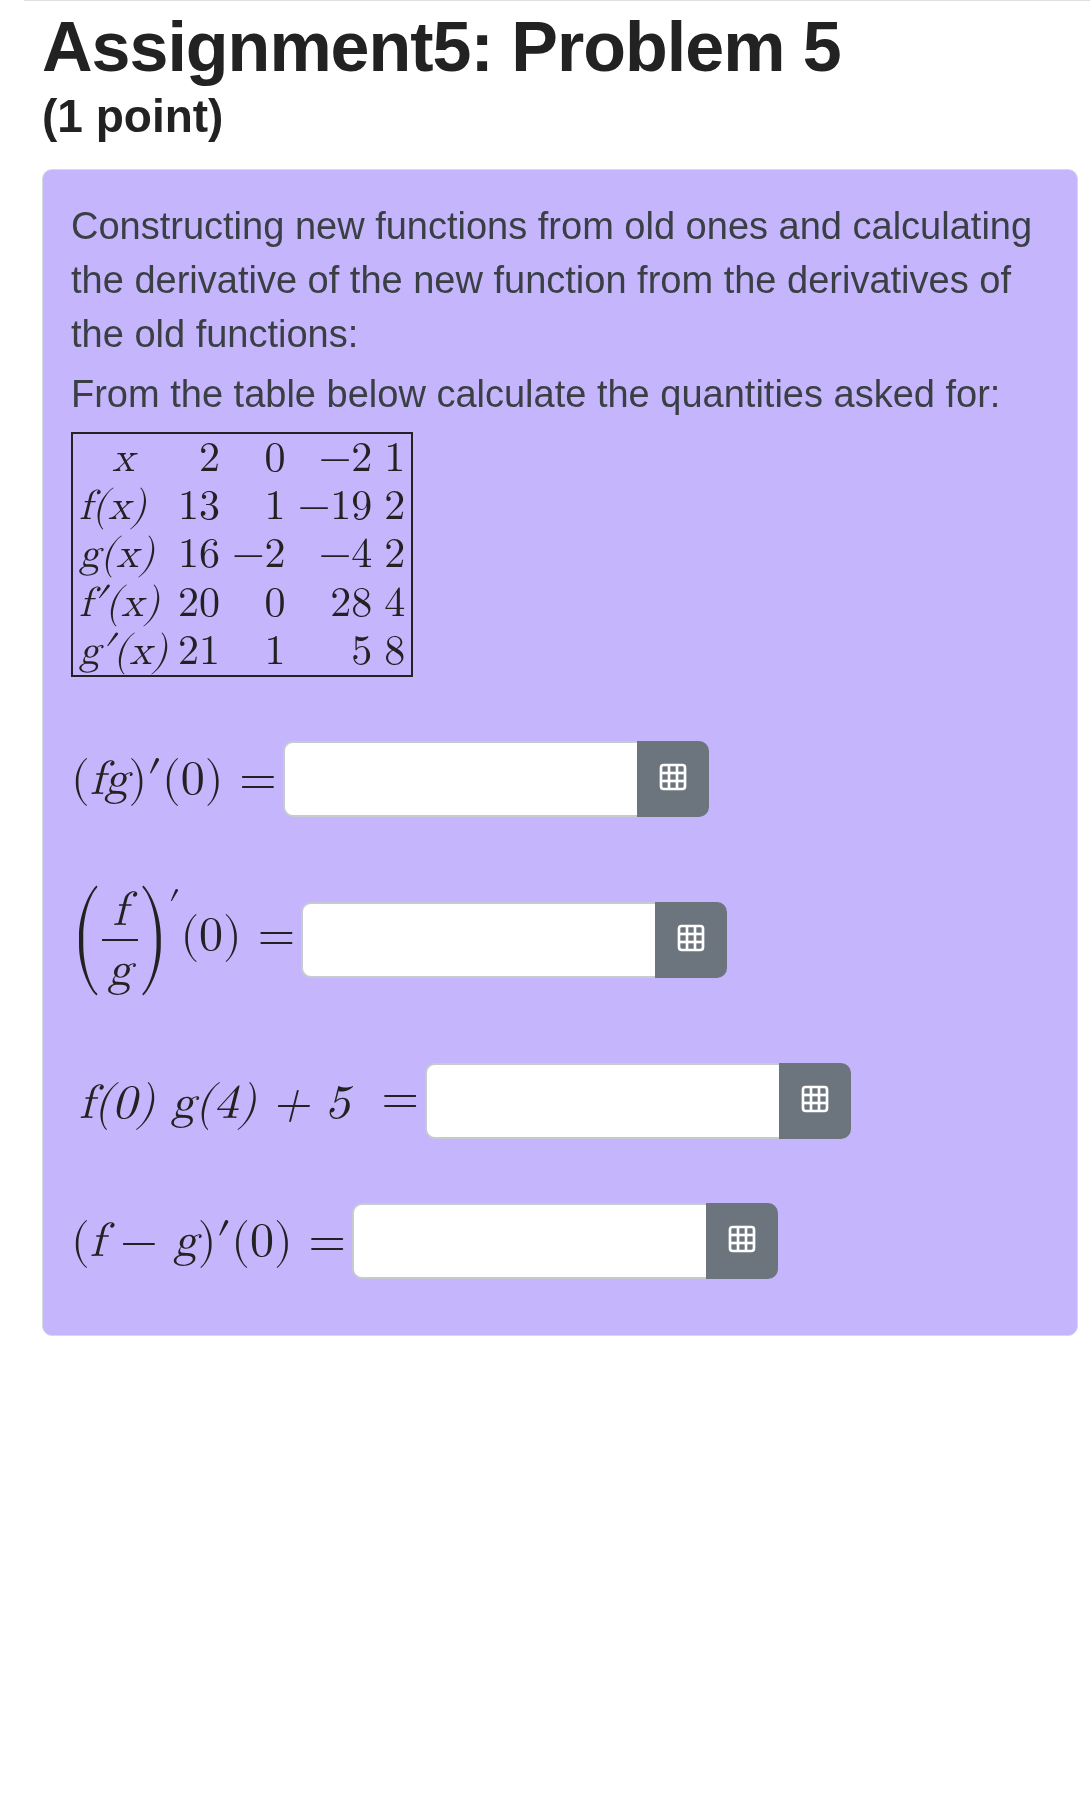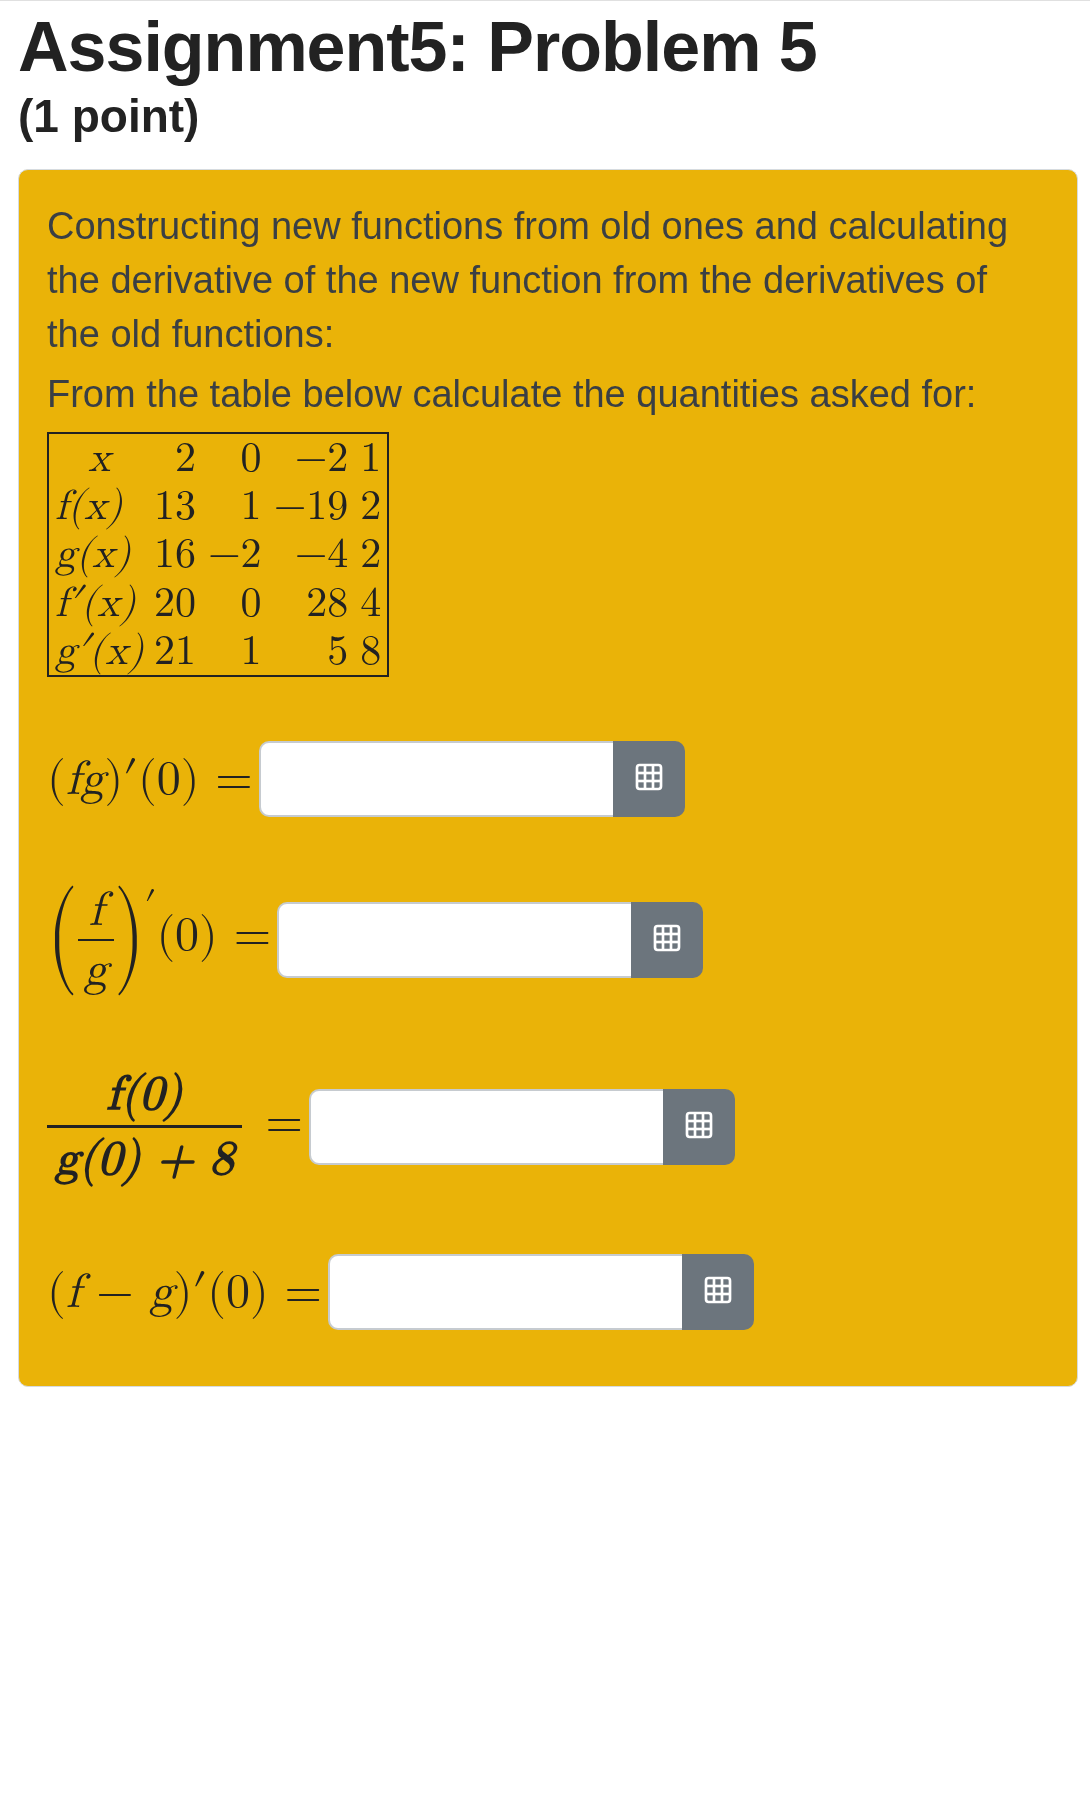--- a/index.html
+++ b/index.html
@@ -6,20 +6,21 @@
   html, body {
     margin: 0;
     padding: 0;
     font-family: -apple-system, BlinkMacSystemFont, "Segoe UI", Arial, sans-serif;
     background: #ffffff;
     color: #333333;
     width: 1090px;
   }
   .page {
     width: 1090px;
+    padding-left: 24px;
   }
   .header {
     padding: 0 18px 0 18px;
     border-top: 1px solid #e0e0e0;
   }
   h1.title {
     font-size: 70px;
     font-weight: 700;
     margin: 0;
     padding-top: 6px;
@@ -29,21 +30,21 @@
   .points {
     font-size: 46px;
     font-weight: 700;
     margin: 2px 0 26px 0;
     color: #222;
   }
   .panel {
     margin: 0 12px 0 18px;
     border: 1px solid #d6dbdf;
     border-radius: 10px;
-    background: #eab308;
+    background: #c4b5fd;
     padding: 30px 28px 40px 28px;
   }
   .intro {
     font-size: 38px;
     line-height: 1.42;
     color: #3a3f44;
     margin-bottom: 6px;
   }
   .table-wrap {
     display: inline-block;
@@ -120,24 +121,22 @@
     position: relative;
     top: -34px;
     font-size: 38px;
     font-style: normal;
     margin-left: 0px;
   }
 
   
   .bigfrac {
     display: inline-flex;
-    flex-direction: column;
     align-items: center;
     vertical-align: middle;
-    font-weight: bold;
   }
   .bigfrac .top, .bigfrac .bot { padding: 2px 8px; }
   .bigfrac .bar { width: 100%; height: 3px; background: #222; }
 
   .input-group {
     display: inline-flex;
     align-items: stretch;
     height: 76px;
   }
   .answer-input {
@@ -268,21 +267,21 @@
         </span>
       </span>
     </div>
 
     
     <div class="answer-row">
       <span class="math-label">
         <span class="bigfrac">
           <span class="top fn">f(0)</span>
           <span class="bar"></span>
-          <span class="bot"><span class="fn">g(0) + 8</span></span>
+          <span class="bot"><span class="fn">g(4) + 5</span></span>
         </span>
         <span class="num" style="margin-left:8px;">=</span>
       </span>
       <span class="input-group">
         <input class="answer-input" type="text" value="" style="">
         <span class="keypad-btn">
           <span>
             <svg viewBox="0 0 24 24" fill="none" stroke="#fff" stroke-width="2">
               <rect x="3" y="3" width="18" height="18" rx="2"></rect>
               <line x1="3" y1="9" x2="21" y2="9"></line>

